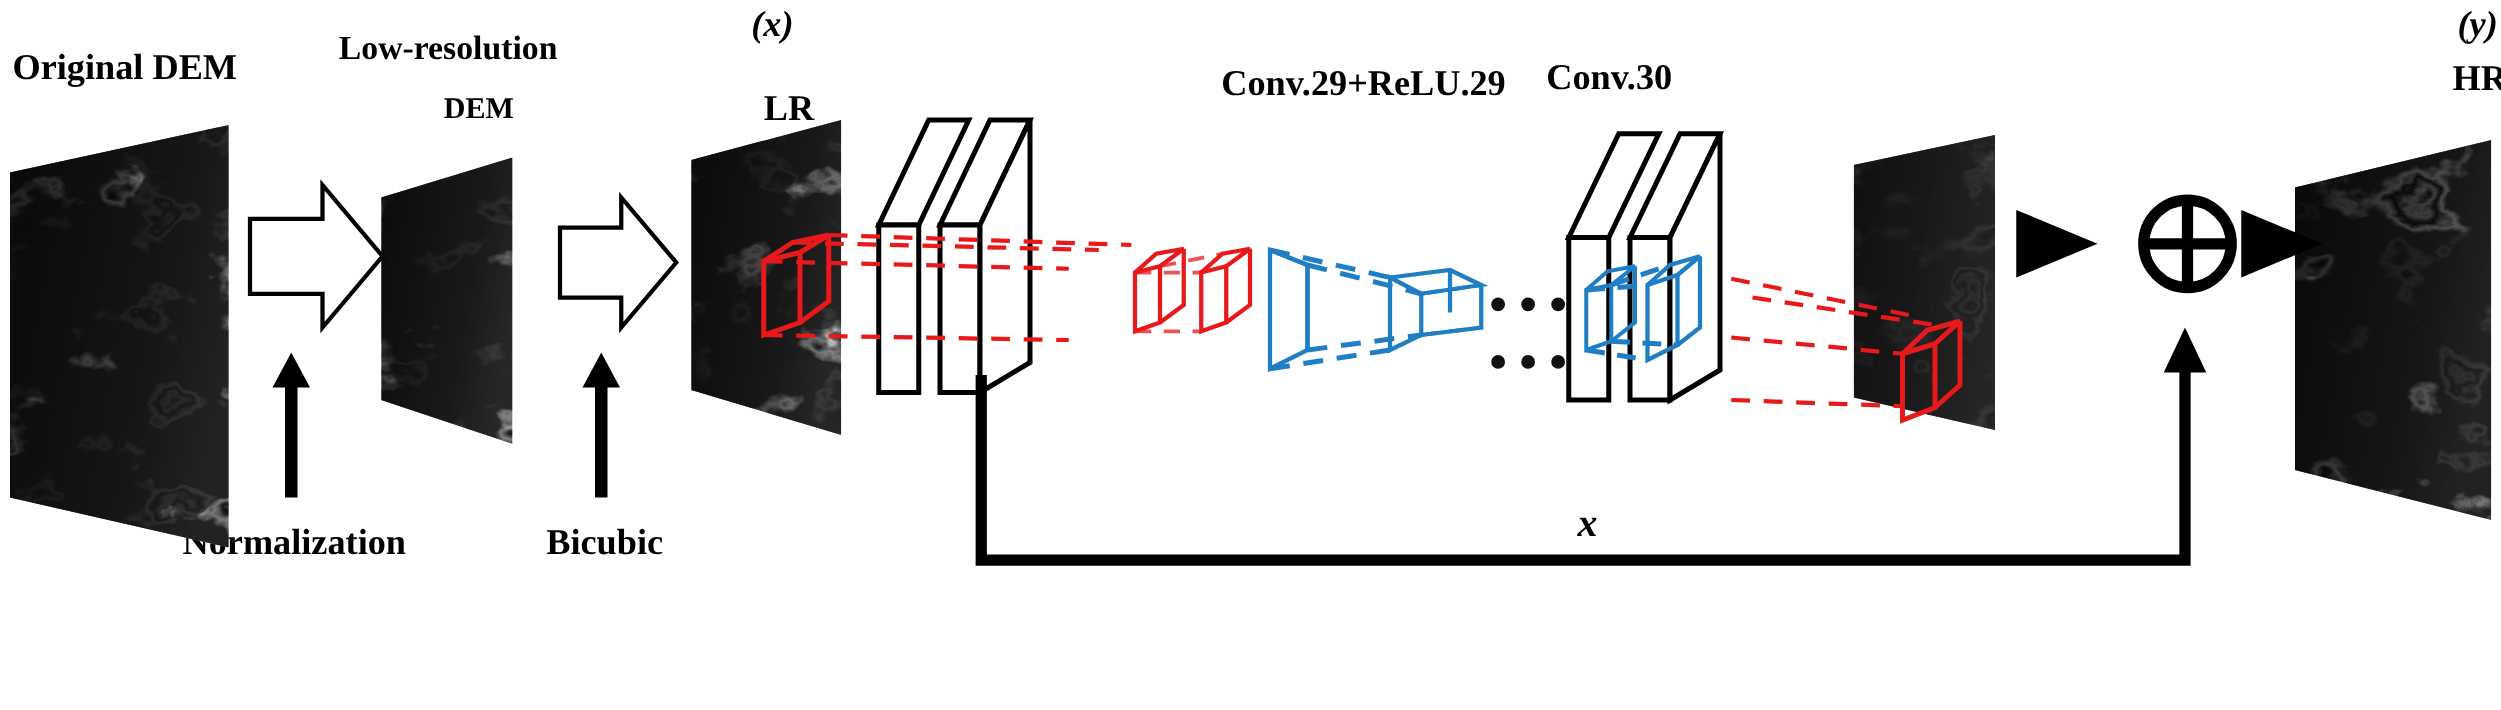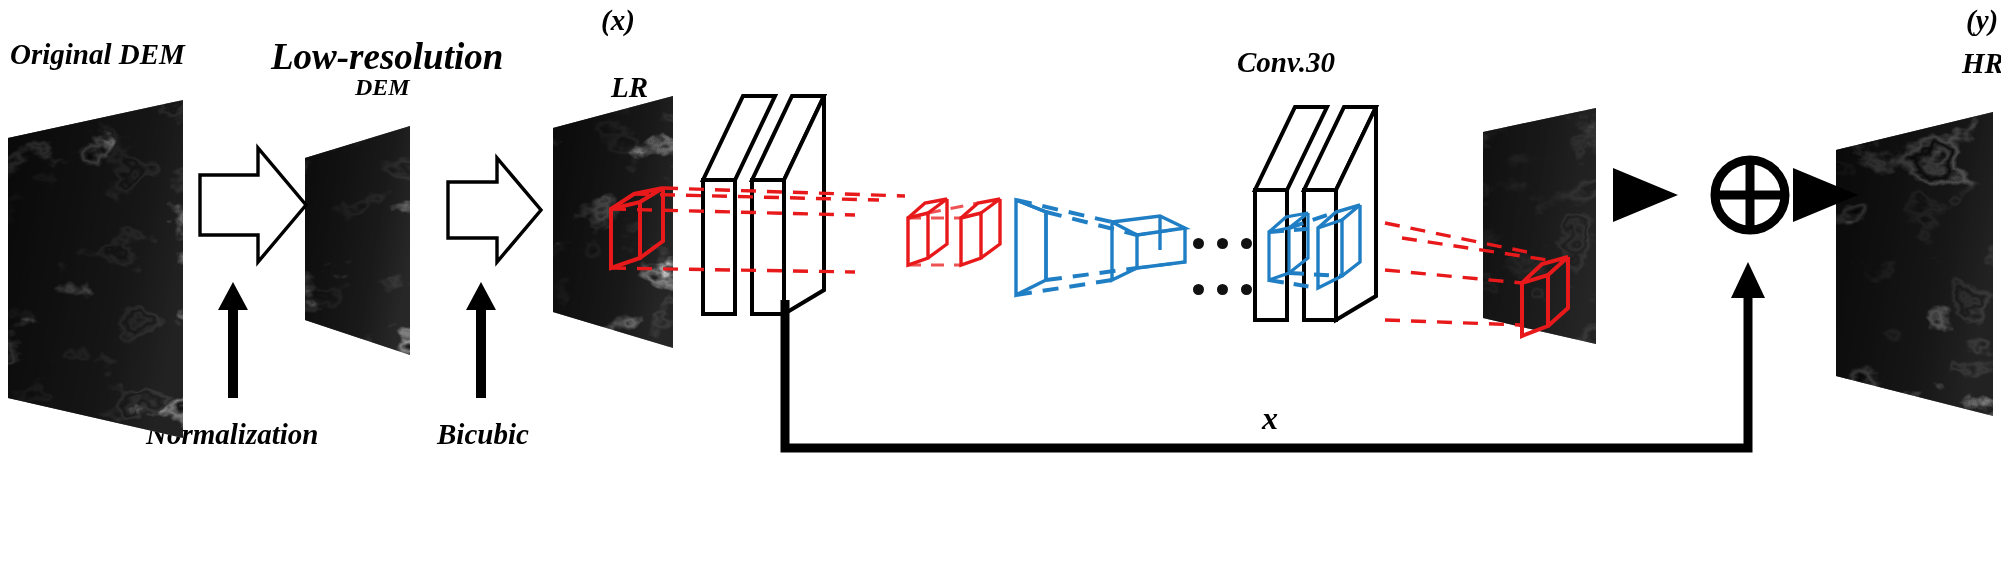--- a/index.html
+++ b/index.html
@@ -1,39 +1,40 @@
 <!DOCTYPE html>
 <html><head>
 <meta charset="utf-8">
 <style>
   html,body{margin:0;padding:0;background:#ffffff;}
   body{width:2001px;height:568px;position:relative;overflow:hidden;
        font-family:"Liberation Serif","DejaVu Serif",serif;}
   #stage{position:absolute;left:0;top:0;width:2001px;height:568px;}
   .lbl{position:absolute;font-weight:bold;color:#000;white-space:nowrap;
-       font-family:"Liberation Serif","DejaVu Serif",serif;text-align:center;font-style:italic;}
+       font-family:"Liberation Serif","DejaVu Serif",serif;text-align:center;}
   .lbl.ital{font-style:italic;}
   svg.layer{position:absolute;left:0;top:0;width:2001px;height:568px;overflow:visible;}
   .dots{position:absolute;display:flex;gap:13px;align-items:center;}
   .dots i{display:block;width:11px;height:11px;border-radius:50%;background:#111;}
 </style>
 </head>
 <body>
 
 <div id="stage">
 
   <div class="lbl" style="left:10px;top:38px;font-size:29px;">Original DEM</div>
 
-  <div class="lbl" style="left:271px;top:35px;font-size:37px;">Low-resolution</div>
+  <div class="lbl" style="left:271px;top:23px;font-size:27px;">Low-resolution</div>
   <div class="lbl" style="left:355px;top:74px;font-size:24px;">DEM</div>
 
   <div class="lbl ital" style="left:601px;top:4px;font-size:29px;">(x)</div>
   <div class="lbl" style="left:611px;top:47px;font-size:29px;margin-top:24px;">LR</div>
 
 
+  <div class="lbl" style="left:977px;top:51px;font-size:29px;">Conv.29+ReLU.29</div>
 
   <div class="lbl" style="left:1237px;top:46px;font-size:29px;text-align:center;">Conv.30</div>
 
   <div class="lbl ital" style="left:1966px;top:4px;font-size:29px;">(y)</div>
   <div class="lbl" style="left:1962px;top:47px;font-size:29px;">HR</div>
 
   <div class="lbl" style="left:146px;top:418px;font-size:29px;">Normalization</div>
   <div class="lbl" style="left:437px;top:418px;font-size:29px;">Bicubic</div>
 
   <div class="lbl ital" style="left:1262px;top:400px;font-size:32px;">x</div>

